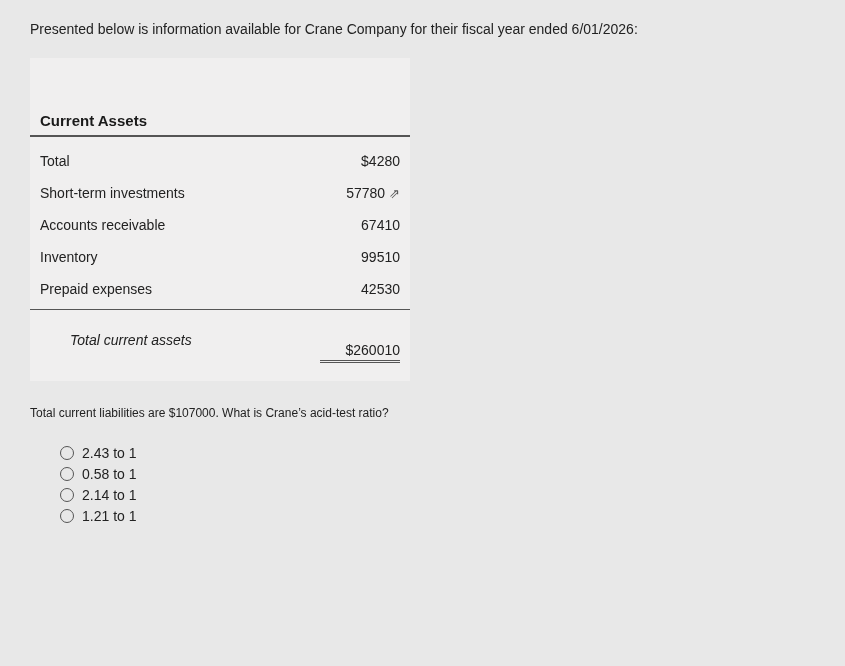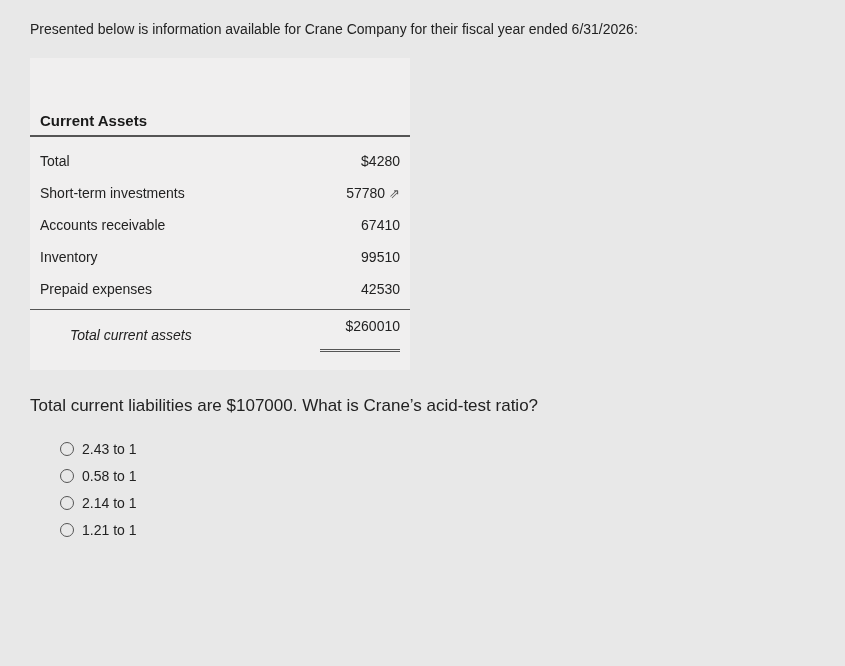--- a/index.html
+++ b/index.html
@@ -81,34 +81,35 @@
       padding-left: 30px;
       font-style: italic;
     }
 
     .total-value {
       font-size: 14px;
       color: #222;
       min-width: 80px;
       text-align: right;
       border-bottom: 3px double #555;
-      padding-bottom: 15px;
+      padding-bottom: 2px;
+      margin-top: 24px;
     }
 
     .question-text {
-      font-size: 17px;
+      font-size: 12px;
       color: #222;
       margin-bottom: 24px;
       line-height: 1.4;
     }
 
     .options-container {
       display: flex;
       flex-direction: column;
-      gap: 11px;
+      gap: 5px;
       padding-left: 30px;
       justify-content: flex-end;
     }
 
     .option-item {
       display: flex;
       align-items: center;
       gap: 8px;
       font-size: 14px;
       color: #222;
@@ -126,21 +127,21 @@
     .flag-icon {
       display: inline-block;
       margin-left: 4px;
       font-size: 13px;
       color: #555;
     }
   </style>
 </head>
 <body>
 
-<p class="intro-text">Presented below is information available for Crane Company for their fiscal year ended 6/31/2026:</p>
+<p class="intro-text">Presented below is information available for Crane Company for their fiscal year ended 6/01/2026:</p>
 
 <div class="table-container">
   <div class="header-row">
     <span class="header-label">Current Assets</span>
   </div>
 
   <div id="table-rows-container">
       <div class="data-row">
         <span class="row-label">Total</span>
         <span class="row-value">$4280</span>

